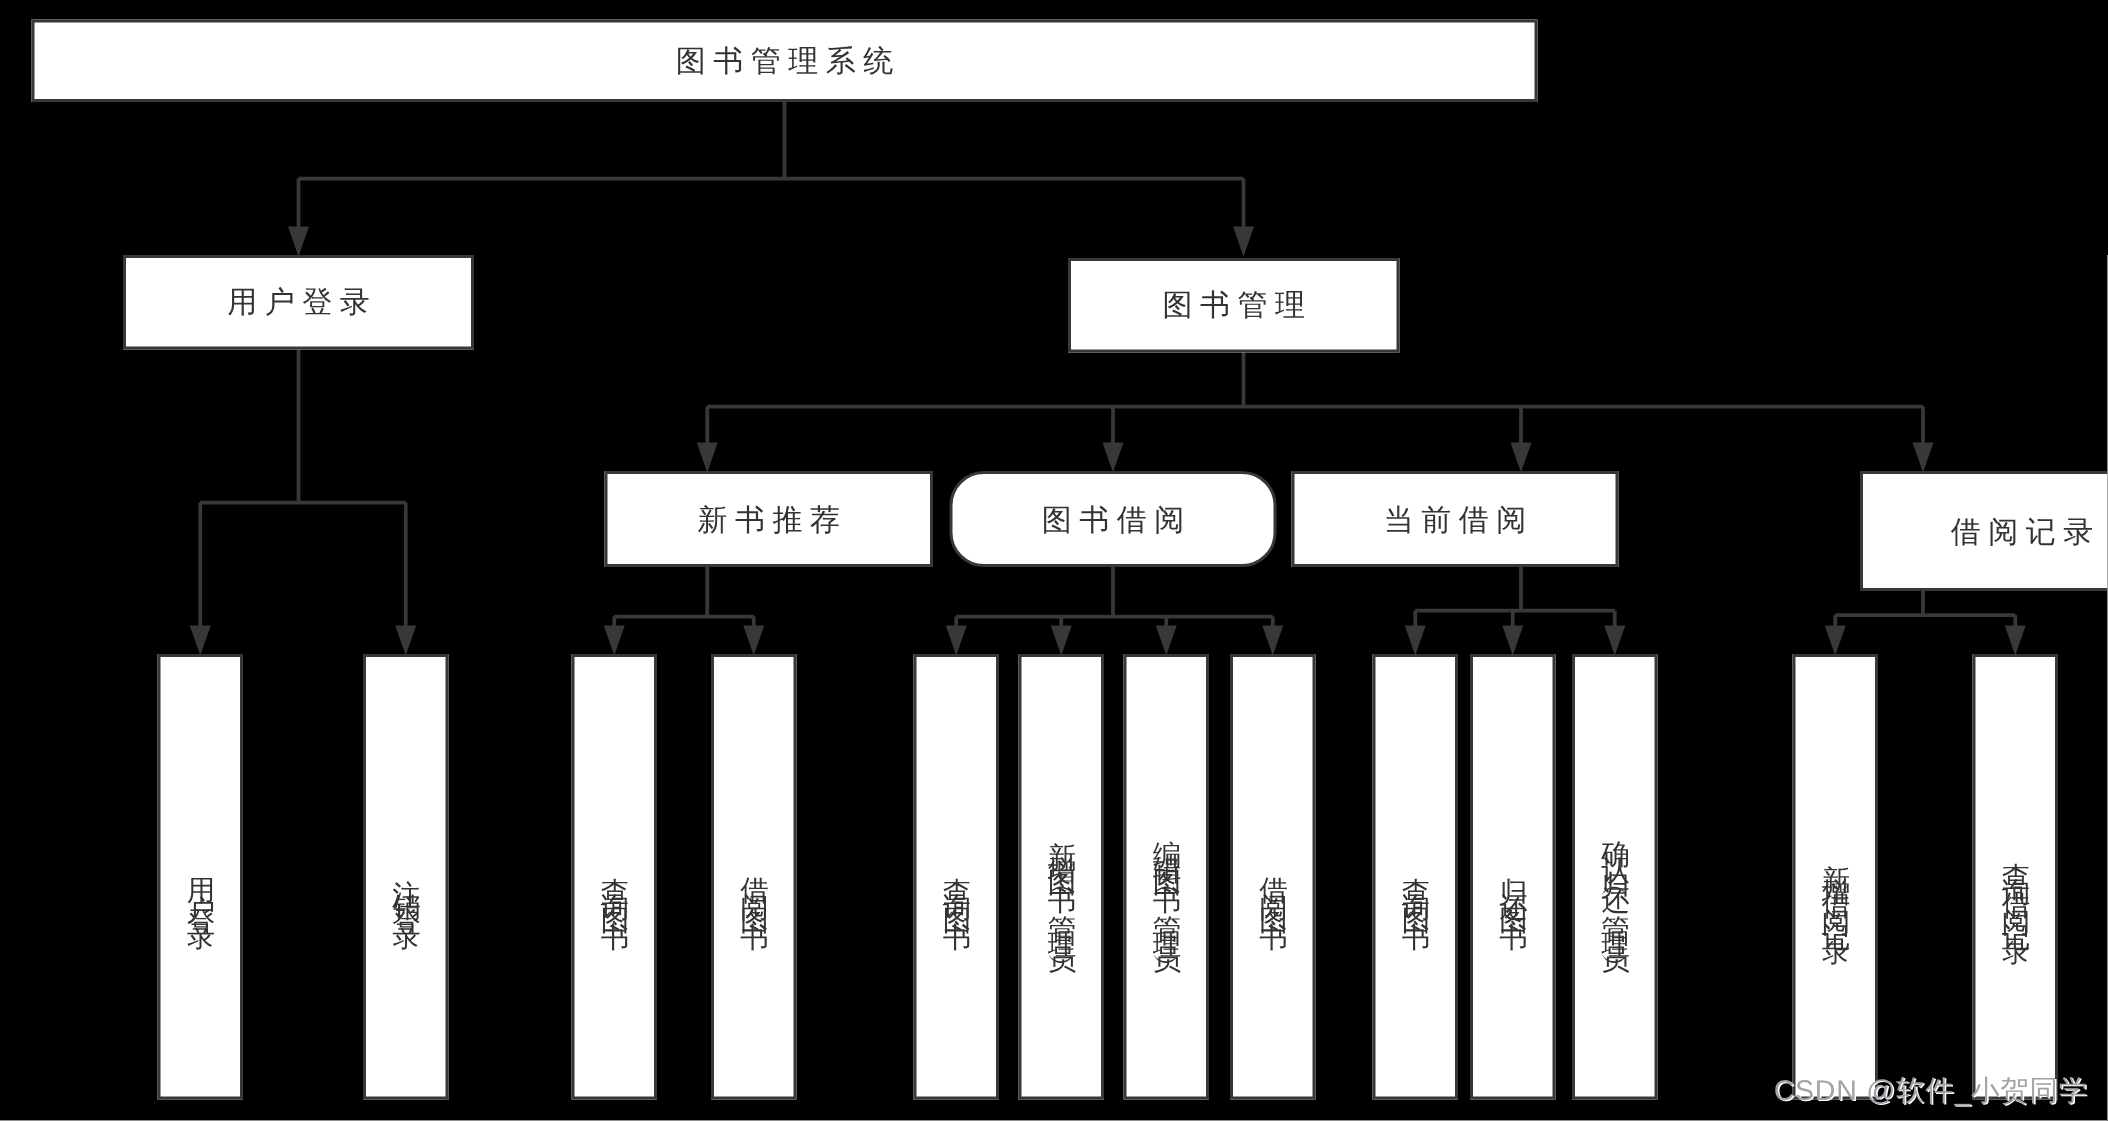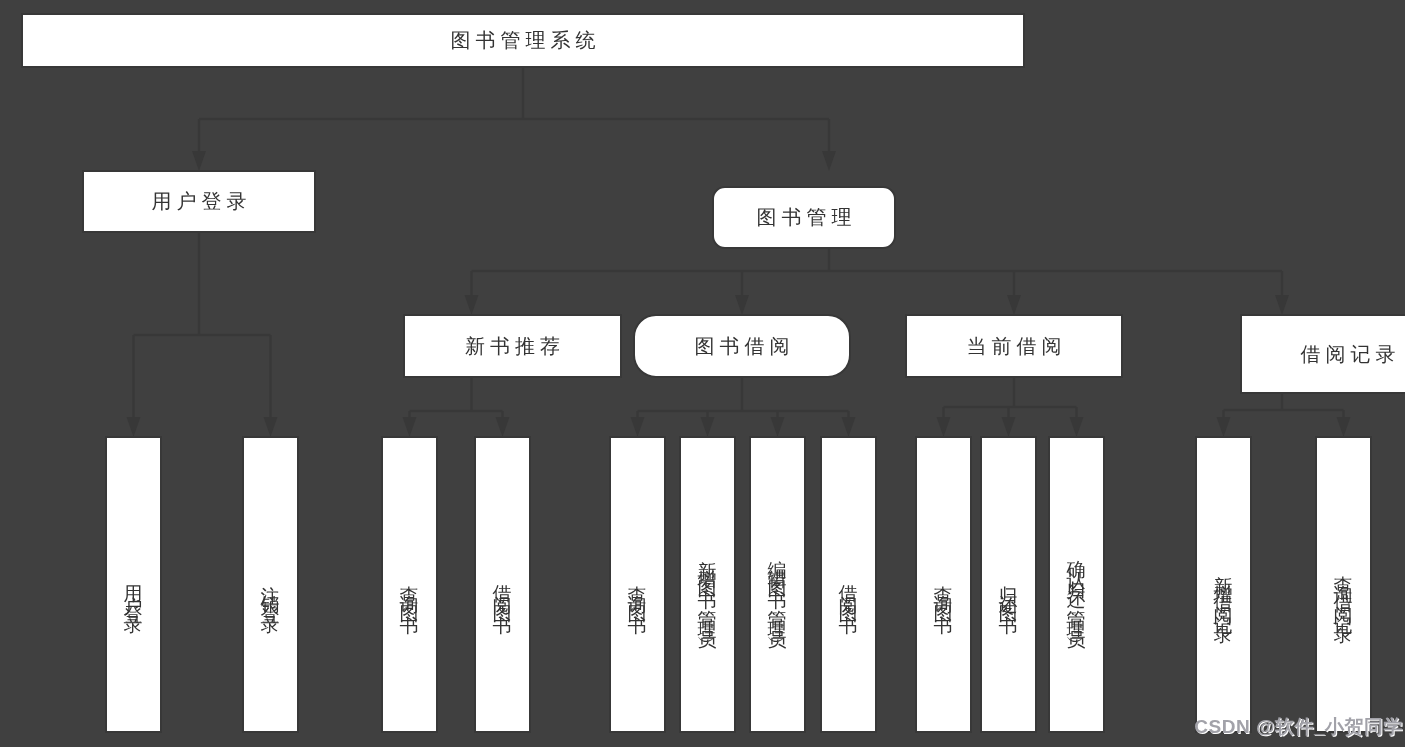--- a/index.html
+++ b/index.html
@@ -4,21 +4,21 @@
 <style>
   * { margin: 0; padding: 0; box-sizing: border-box; }
   html, body { background: #ffffff; }
   body {
     font-family: "Liberation Sans", "DejaVu Sans", sans-serif;
     width: 1405px; height: 747px;
   }
   .canvas {
     position: relative;
     width: 1405px; height: 747px;
-    background: #404040;
+    background: #000000;
     overflow: hidden;
   }
   #connectors {
     position: absolute; left: 0; top: 0;
     width: 1405px; height: 747px;
     pointer-events: none;
   }
   .hbox, .vbox {
     position: absolute;
     background: #ffffff;
@@ -38,28 +38,27 @@
     writing-mode: vertical-lr;
     text-orientation: mixed;
     font-size: 19px;
     letter-spacing: 10px;
     margin-bottom: -10px;
     line-height: 1;
     color: #333333;
   }
   .watermark {
     position: absolute;
-    right: 2px; bottom: 7px;
+    right: 13px; bottom: 7px;
     font-size: 19px;
     color: #a2a2a9;
     letter-spacing: 0.5px;
     text-shadow: 1px 1px 0 #ffffff;
     z-index: 5;
     white-space: nowrap;
-    font-weight: bold;
   }
 </style>
 </head>
 <body>
 
 <div class="canvas">
 
   <svg id="connectors" viewBox="0 0 1405 747">
       <line x1="523" y1="68" x2="523" y2="119" stroke="#383838" stroke-width="2.5"></line>
       <line x1="199" y1="119" x2="829" y2="119" stroke="#383838" stroke-width="2.5"></line>
@@ -115,31 +114,31 @@
       <polygon points="1336.5,417 1350.5,417 1343.5,437" fill="#383838"></polygon>
     </svg>
 
   <div class="hbox" style="left:21px; top:13px; width:1004px; height:55px;">
     <span class="hlabel">图书管理系统</span>
   </div>
 
   <div class="hbox" style="left:82px; top:170px; width:234px; height:63px;">
     <span class="hlabel">用户登录</span>
   </div>
-  <div class="hbox" style="left:712px; top:186px; width:184px; height:63px;border-radius:13px;">
+  <div class="hbox" style="left:712px; top:172px; width:221px; height:63px;">
     <span class="hlabel">图书管理</span>
   </div>
 
   <div class="hbox" style="left:362px; top:314px; width:219px; height:64px;margin-left:41px;">
     <span class="hlabel">新书推荐</span>
   </div>
   <div class="hbox" style="left:633px; top:314px; width:218px; height:64px;border-radius:23px;">
     <span class="hlabel">图书借阅</span>
   </div>
-  <div class="hbox" style="left:905px; top:314px; width:218px; height:64px;">
+  <div class="hbox" style="left:861px; top:314px; width:218px; height:64px;">
     <span class="hlabel">当前借阅</span>
   </div>
   <div class="hbox" style="left:1240px; top:314px; width:216px; height:80px;">
     <span class="hlabel">借阅记录</span>
   </div>
 
   <div class="vbox" style="left:105px;">
     <span class="vtext">用户登录</span>
   </div>
   <div class="vbox" style="left:242px;">

